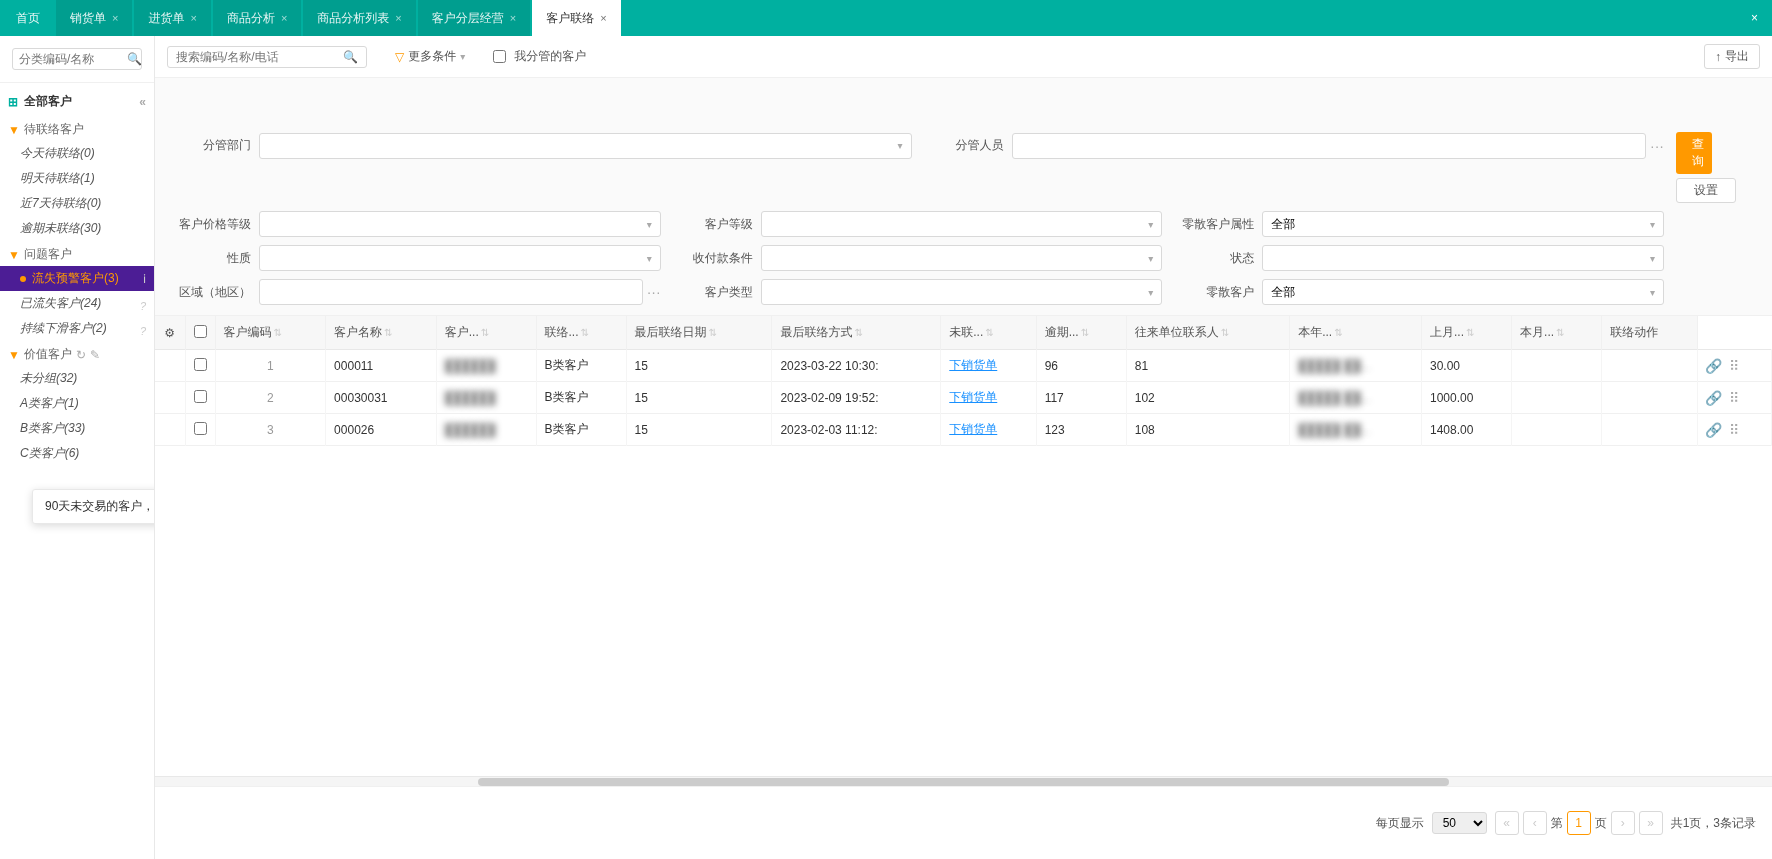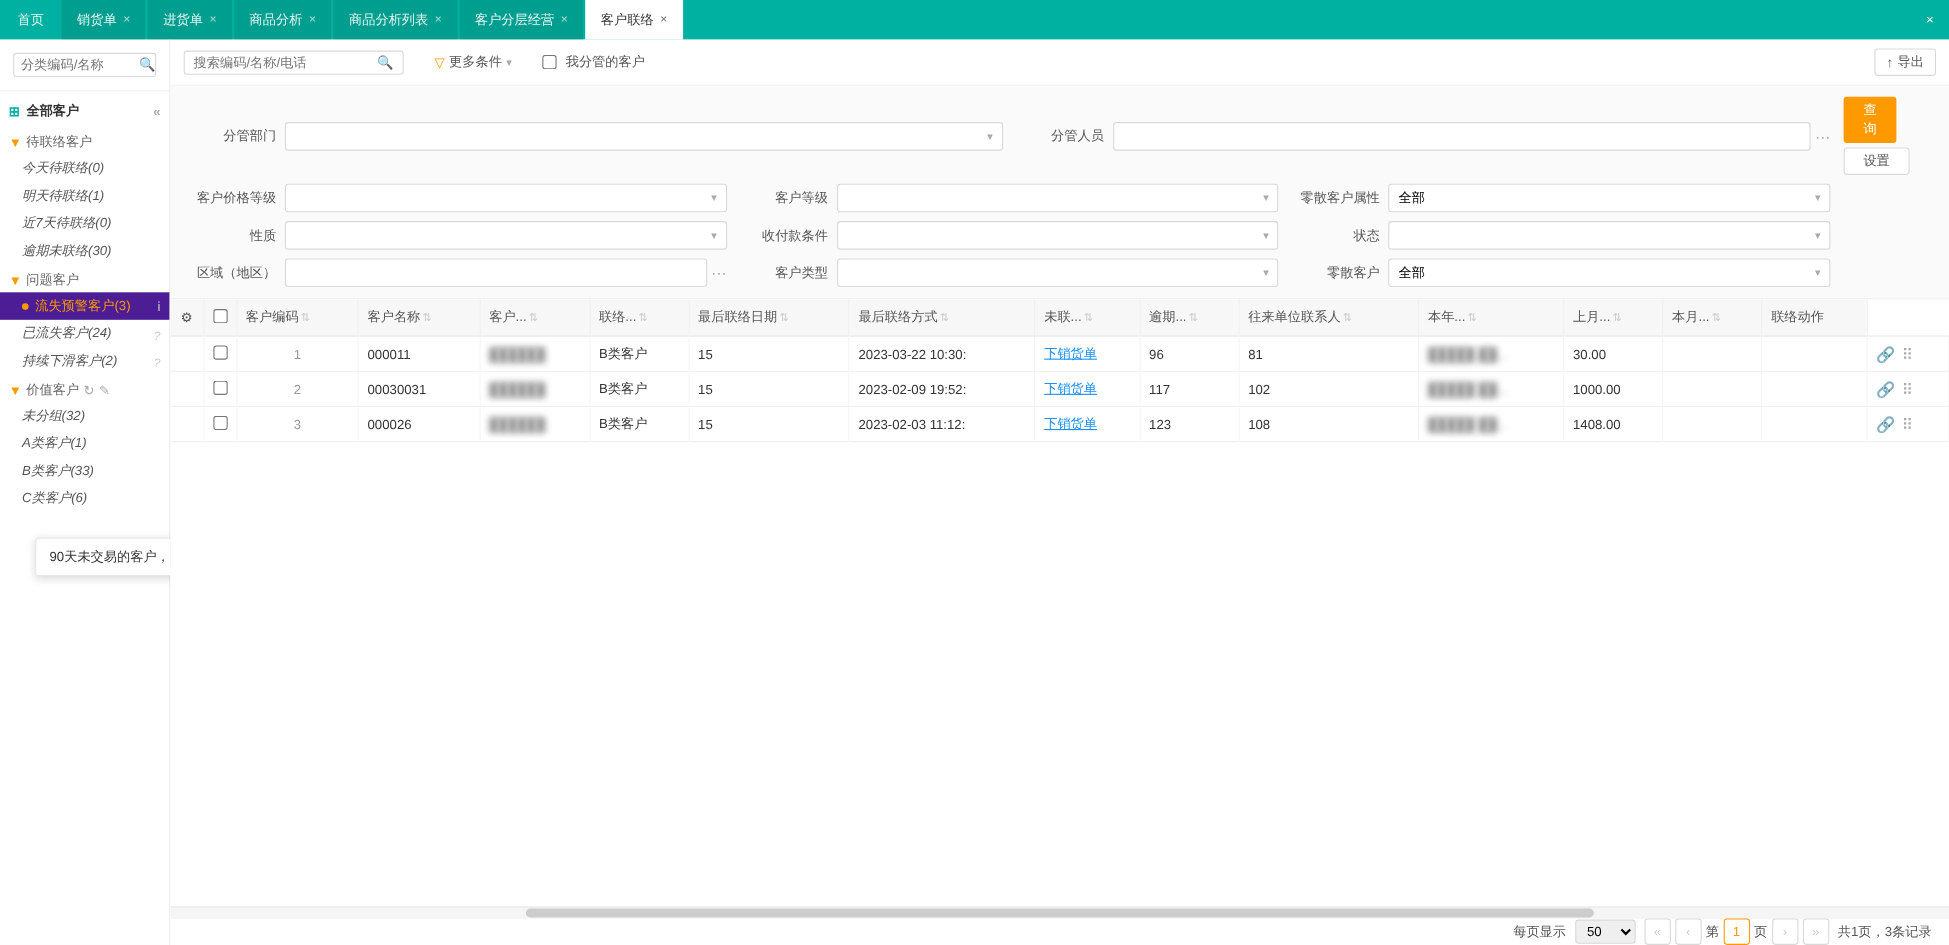--- a/index.html
+++ b/index.html
@@ -252,21 +252,22 @@
       flex-shrink: 0;
     }
     .btn-query {
       background: #f90;
       color: white;
       border: none;
       padding: 4px 16px;
       border-radius: 3px;
       cursor: pointer;
       font-size: 12px;
-      width: 48px;
+      width: 36px;
+      margin-top: 44px;
     }
     .btn-setting {
       background: white;
       color: #555;
       border: 1px solid #d9d9d9;
       padding: 3px 10px;
       border-radius: 3px;
       cursor: pointer;
       font-size: 12px;
       width: 60px;
@@ -326,21 +327,21 @@
       font-size: 14px;
     }
     .blurred {
       color: transparent;
       text-shadow: 0 0 6px #999;
       user-select: none;
     }
 
     
     .pagination-bar {
-      padding: 0 16px;
+      padding: 24px 16px;
       border-top: 1px solid #f0f0f0;
       display: flex;
       align-items: center;
       justify-content: flex-end;
       gap: 8px;
       background: white;
     }
     .pagination-bar .label { color: #555; }
     .page-size-select {
       border: 1px solid #d9d9d9;

